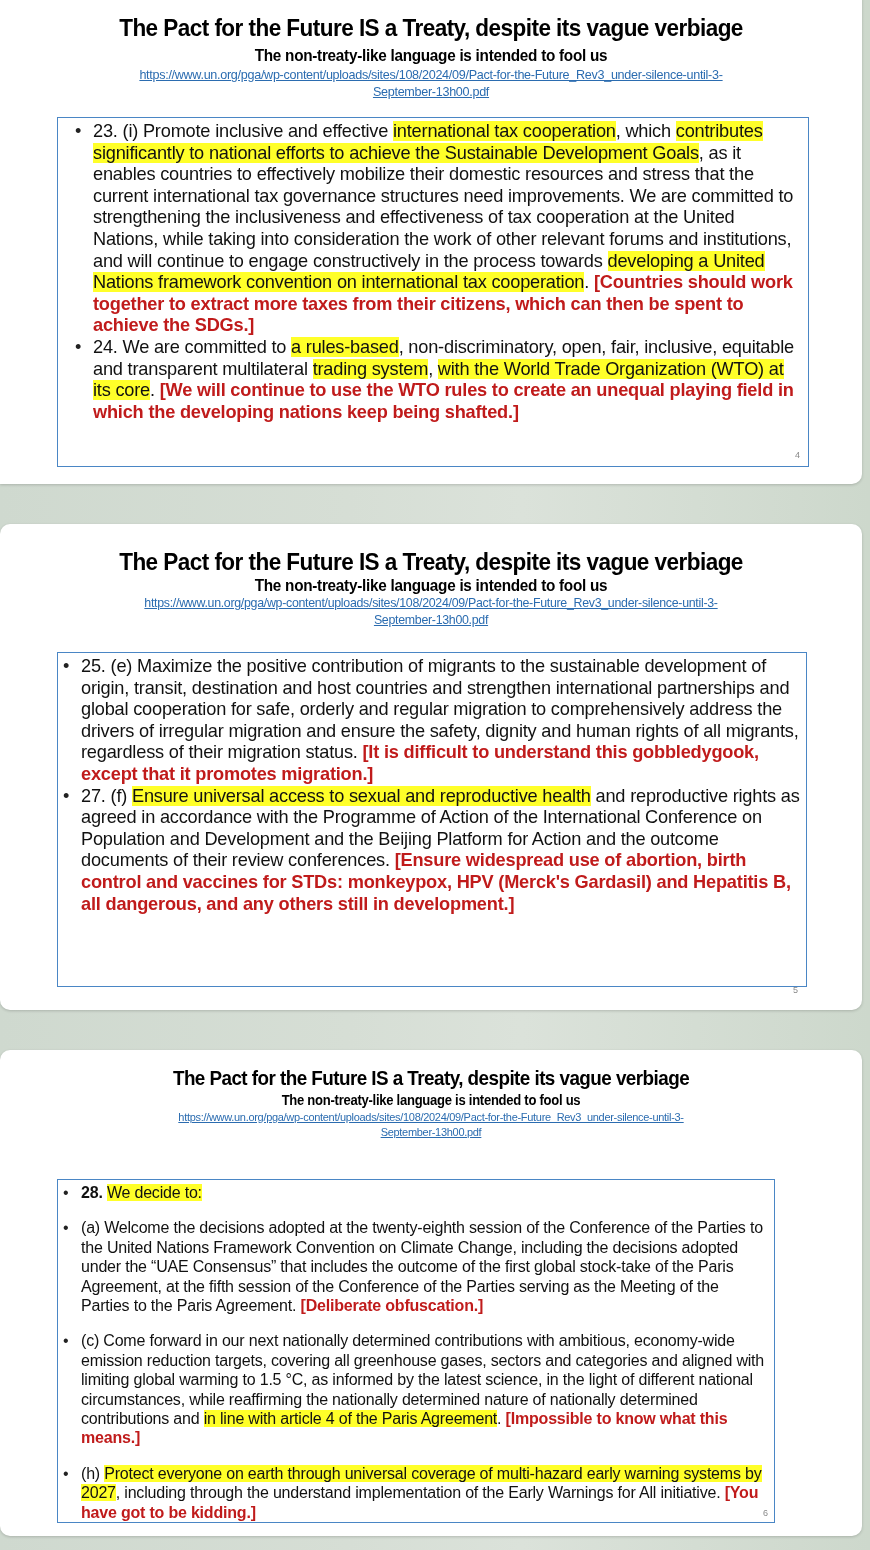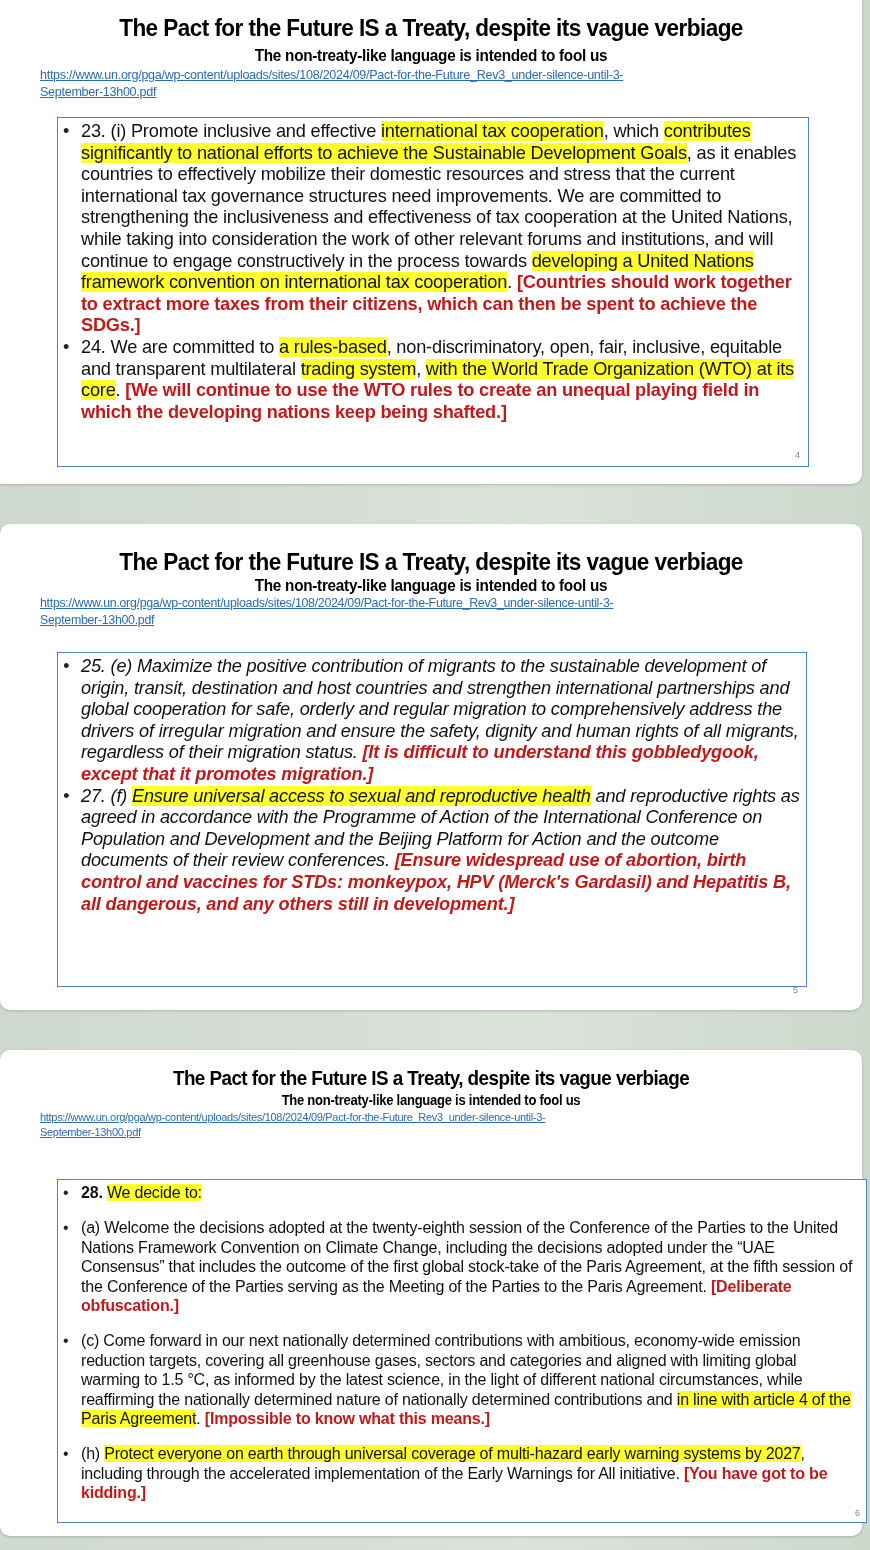--- a/index.html
+++ b/index.html
@@ -42,21 +42,21 @@
       left: 0; right: 0;
       text-align: center;
       font-weight: bold;
       color: #000;
       letter-spacing: -0.3px;
       transform: scaleX(0.9);
     }
     .slide-link {
       position: absolute;
       left: 40px; right: 40px;
-      text-align: left;
+      text-align: center;
       color: #2b6cb0;
       text-decoration: underline;
       line-height: 17px;
       letter-spacing: -0.3px;
     }
     .slide-link span { display: block; }
 
     .content-box {
       position: absolute;
       border: 1.5px solid #4a86c5;
@@ -95,48 +95,48 @@
 </head>
 <body>
 
 <div class="slide s1">
   <div class="slide-title" style="top:24px;font-size:24.5px;">The Pact for the Future IS a Treaty, despite its vague verbiage</div>
   <div class="slide-subtitle" style="top:56px;font-size:17px;">The non-treaty-like language is intended to fool us</div>
   <div class="slide-link" style="top:77px;font-size:12.6px;">
     <span>https://www.un.org/pga/wp-content/uploads/sites/108/2024/09/Pact-for-the-Future_Rev3_under-silence-until-3-</span>
     <span>September-13h00.pdf</span>
   </div>
-  <div class="content-box big" style="left:57px;top:127px;width:752px;height:350px;padding:3px 8px 0 0;">
+  <div class="content-box big" style="left:57px;top:127px;width:752px;height:350px;padding:3px 8px 0 12px;">
     <div class="bullet"><span>23. (i) Promote inclusive and effective </span><span class="hl">international tax cooperation</span><span>, which </span><span class="hl">contributes significantly to national efforts to achieve the Sustainable Development Goals</span><span>, as it enables countries to effectively mobilize their domestic resources and stress that the current international tax governance structures need improvements. We are committed to strengthening the inclusiveness and effectiveness of tax cooperation at the United Nations, while taking into consideration the work of other relevant forums and institutions, and will continue to engage constructively in the process towards </span><span class="hl">developing a United Nations framework convention on international tax cooperation</span><span>. </span><span class="note">[Countries should work together to extract more taxes from their citizens, which can then be spent to achieve the SDGs.]</span></div>
     <div class="bullet"><span>24. We are committed to </span><span class="hl">a rules-based</span><span>, non-discriminatory, open, fair, inclusive, equitable and transparent multilateral </span><span class="hl">trading system</span><span>, </span><span class="hl">with the World Trade Organization (WTO) at its core</span><span>. </span><span class="note">[We will continue to use the WTO rules to create an unequal playing field in which the developing nations keep being shafted.]</span></div>
     <div class="page-num" style="right:8px;bottom:6px;">4</div>
   </div>
 </div>
 
 <div class="slide s2">
   <div class="slide-title" style="top:24px;font-size:24.5px;">The Pact for the Future IS a Treaty, despite its vague verbiage</div>
   <div class="slide-subtitle" style="top:52px;font-size:17px;">The non-treaty-like language is intended to fool us</div>
   <div class="slide-link" style="top:71px;font-size:12.4px;">
     <span>https://www.un.org/pga/wp-content/uploads/sites/108/2024/09/Pact-for-the-Future_Rev3_under-silence-until-3-</span>
     <span>September-13h00.pdf</span>
   </div>
-  <div class="content-box big" style="left:57px;top:128px;width:750px;height:335px;padding:3px 0 0 0;font-style:italic;">
+  <div class="content-box big" style="left:57px;top:128px;width:750px;height:335px;padding:3px 0 0 0;">
     <div class="bullet"><span>25. (e) Maximize the positive contribution of migrants to the sustainable development of origin, transit, destination and host countries and strengthen international partnerships and global cooperation for safe, orderly and regular migration to comprehensively address the drivers of irregular migration and ensure the safety, dignity and human rights of all migrants, regardless of their migration status. </span><span class="note">[It is difficult to understand this gobbledygook, except that it promotes migration.]</span></div>
     <div class="bullet"><span>27. (f) </span><span class="hl">Ensure universal access to sexual and reproductive health</span><span> and reproductive rights as agreed in accordance with the Programme of Action of the International Conference on Population and Development and the Beijing Platform for Action and the outcome documents of their review conferences. </span><span class="note">[Ensure widespread use of abortion, birth control and vaccines for STDs: monkeypox, HPV (Merck's Gardasil) and Hepatitis B, all dangerous, and any others still in development.]</span></div>
   </div>
   <div class="page-num" style="left:793px;top:461px;">5</div>
 </div>
 
 <div class="slide s3">
   <div class="slide-title" style="top:16px;font-size:20.5px;">The Pact for the Future IS a Treaty, despite its vague verbiage</div>
   <div class="slide-subtitle" style="top:42px;font-size:14.5px;">The non-treaty-like language is intended to fool us</div>
   <div class="slide-link" style="top:60px;font-size:11px;line-height:15px;">
     <span>https://www.un.org/pga/wp-content/uploads/sites/108/2024/09/Pact-for-the-Future_Rev3_under-silence-until-3-</span>
     <span>September-13h00.pdf</span>
   </div>
-  <div class="content-box small" style="left:57px;top:129px;width:810px;height:344px;padding:3px 8px 0 0;">
+  <div class="content-box small" style="left:57px;top:129px;width:718px;height:344px;padding:3px 8px 0 0;">
     <div class="bullet"><span class="b">28. </span><span class="hl">We decide to:</span></div>
     <div class="bullet"><span>(a) Welcome the decisions adopted at the twenty-eighth session of the Conference of the Parties to the United Nations Framework Convention on Climate Change, including the decisions adopted under the “UAE Consensus” that includes the outcome of the first global stock-take of the Paris Agreement, at the fifth session of the Conference of the Parties serving as the Meeting of the Parties to the Paris Agreement. </span><span class="note">[Deliberate obfuscation.]</span></div>
     <div class="bullet"><span>(c) Come forward in our next nationally determined contributions with ambitious, economy-wide emission reduction targets, covering all greenhouse gases, sectors and categories and aligned with limiting global warming to 1.5 °C, as informed by the latest science, in the light of different national circumstances, while reaffirming the nationally determined nature of nationally determined contributions and </span><span class="hl">in line with article 4 of the Paris Agreement</span><span>. </span><span class="note">[Impossible to know what this means.]</span></div>
-    <div class="bullet"><span>(h) </span><span class="hl">Protect everyone on earth through universal coverage of multi-hazard early warning systems by 2027</span><span>, including through the accelerated implementation of the Early Warnings for All initiative. </span><span class="note">[You have got to be kidding.]</span></div>
+    <div class="bullet"><span>(h) </span><span class="hl">Protect everyone on earth through universal coverage of multi-hazard early warning systems by 2027</span><span>, including through the understand implementation of the Early Warnings for All initiative. </span><span class="note">[You have got to be kidding.]</span></div>
     <div class="page-num" style="right:6px;bottom:4px;">6</div>
   </div>
 </div>
 
 </body></html>

